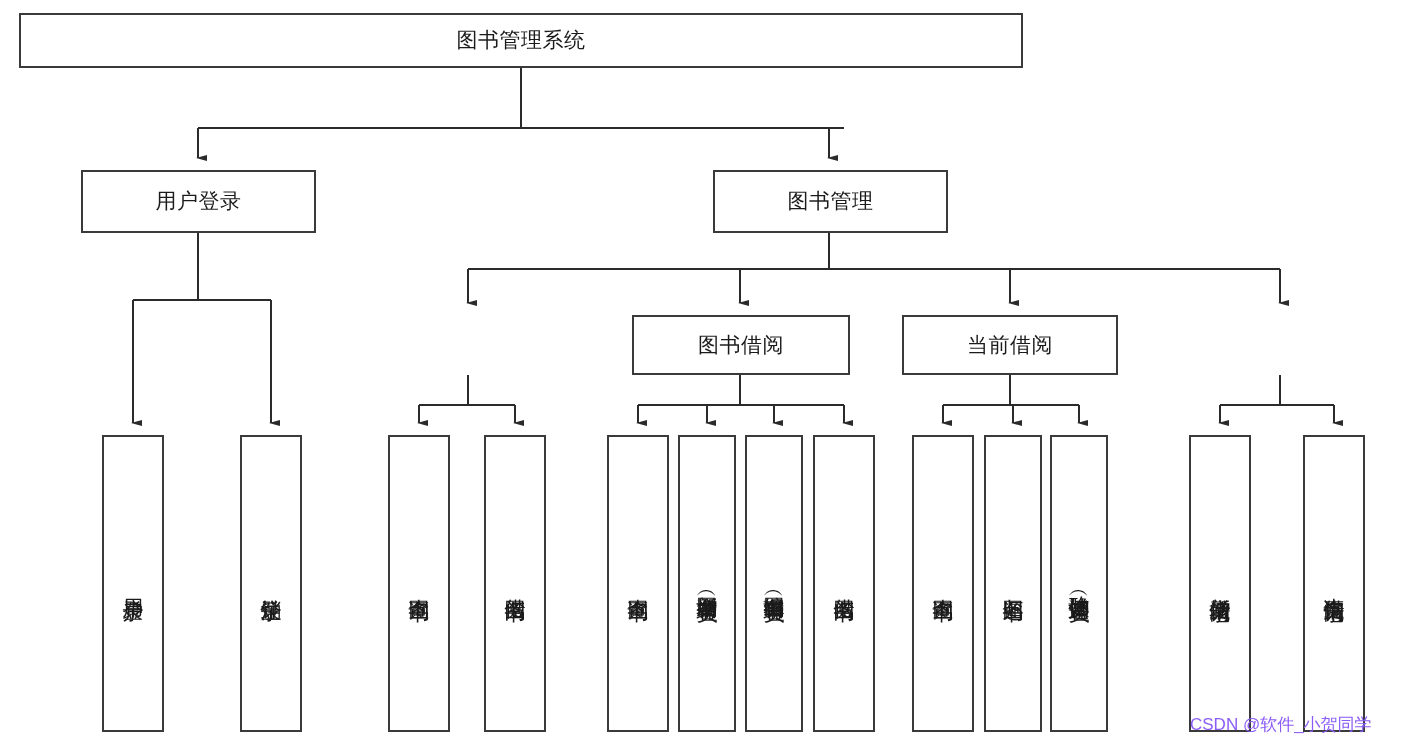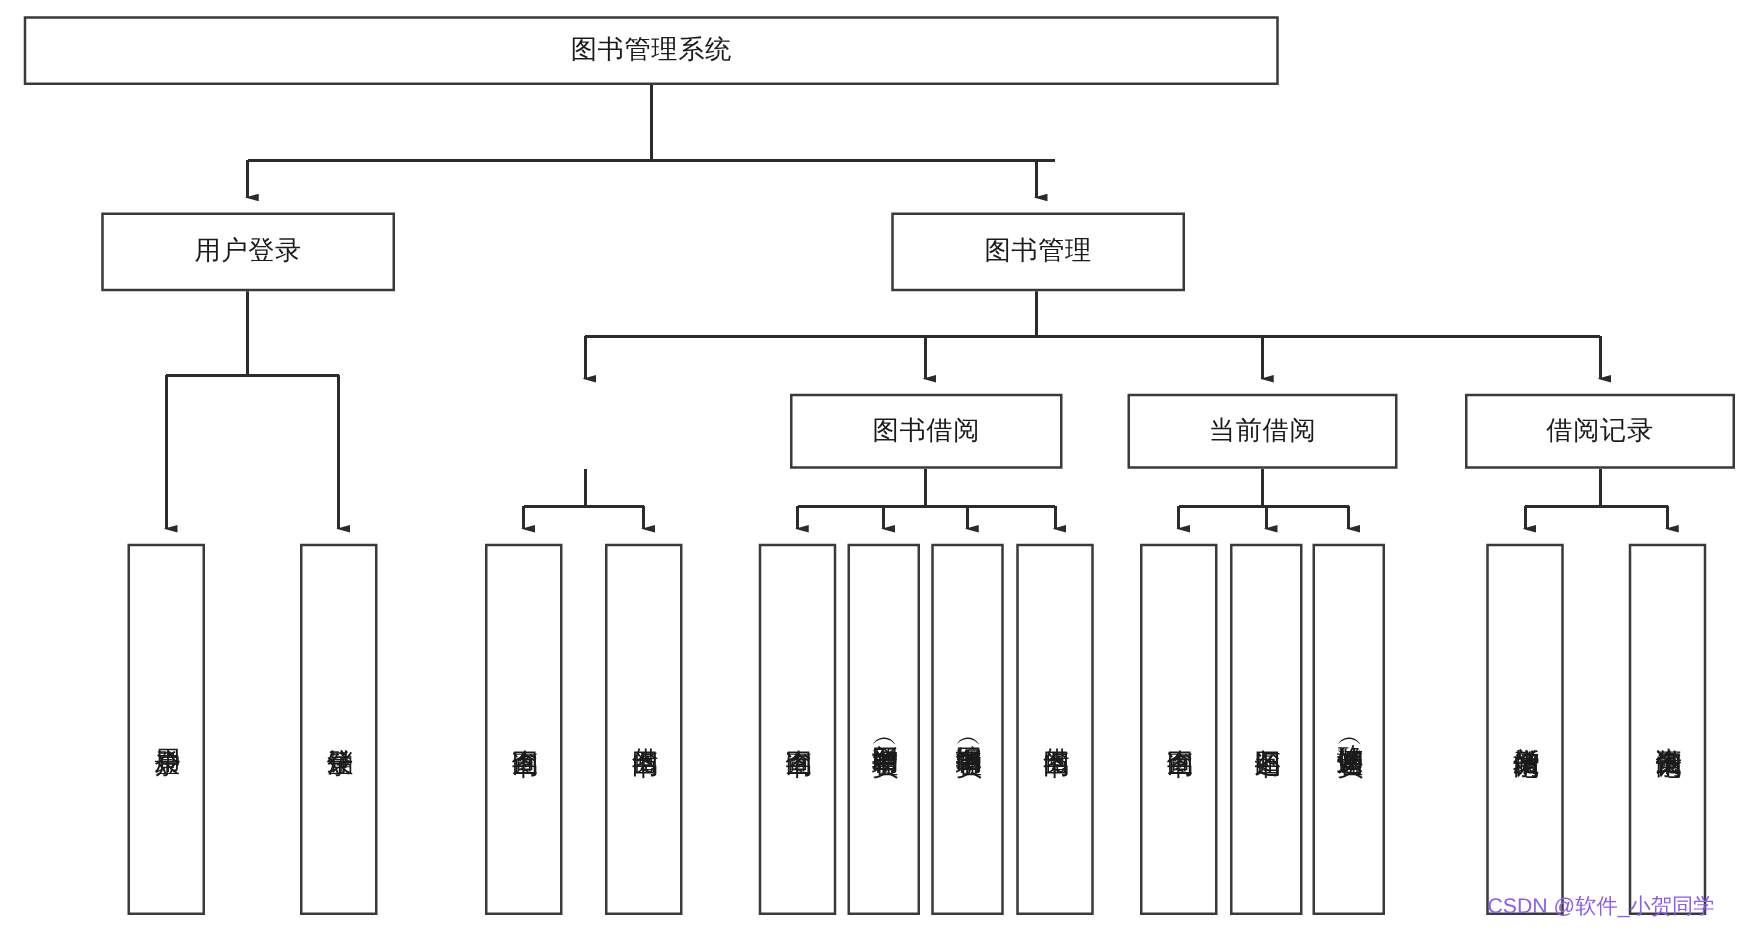--- a/index.html
+++ b/index.html
@@ -136,23 +136,20 @@
   <div class="node" style="left:713px; top:170px; width:235px; height:63px;">
     <span class="node-label">图书管理</span>
   </div>
 
   <div class="node" style="left:632px; top:315px; width:218px; height:60px;">
     <span class="node-label">图书借阅</span>
   </div>
   <div class="node" style="left:902px; top:315px; width:216px; height:60px;">
     <span class="node-label">当前借阅</span>
   </div>
-  <div class="node" style="left:1172px; top:315px; width:216px; height:60px;">
-    <span class="node-label">借阅记录</span>
-  </div>
 
   <div class="node leaf" style="left:102px; top:435px; width:62px; height:297px;">
     <span class="node-label">用户登录</span>
   </div>
   <div class="node leaf" style="left:240px; top:435px; width:62px; height:297px;">
     <span class="node-label">注销登录</span>
   </div>
 
   <div class="node leaf" style="left:388px; top:435px; width:62px; height:297px;">
     <span class="node-label">查询图书</span>

